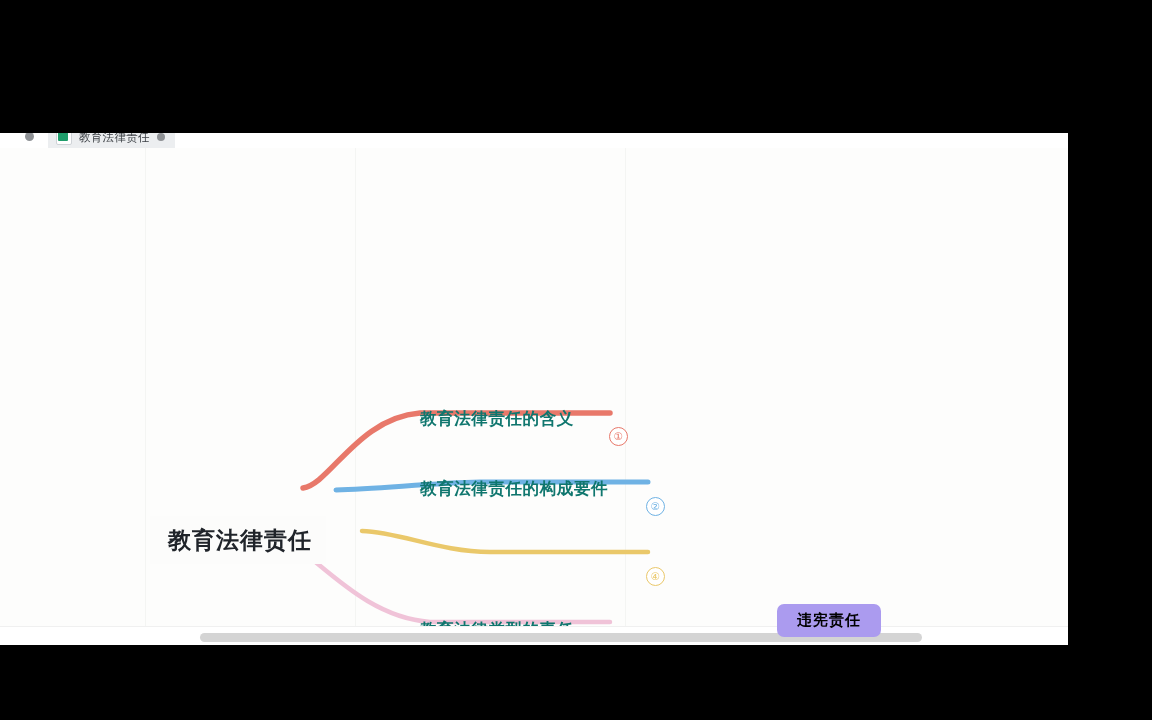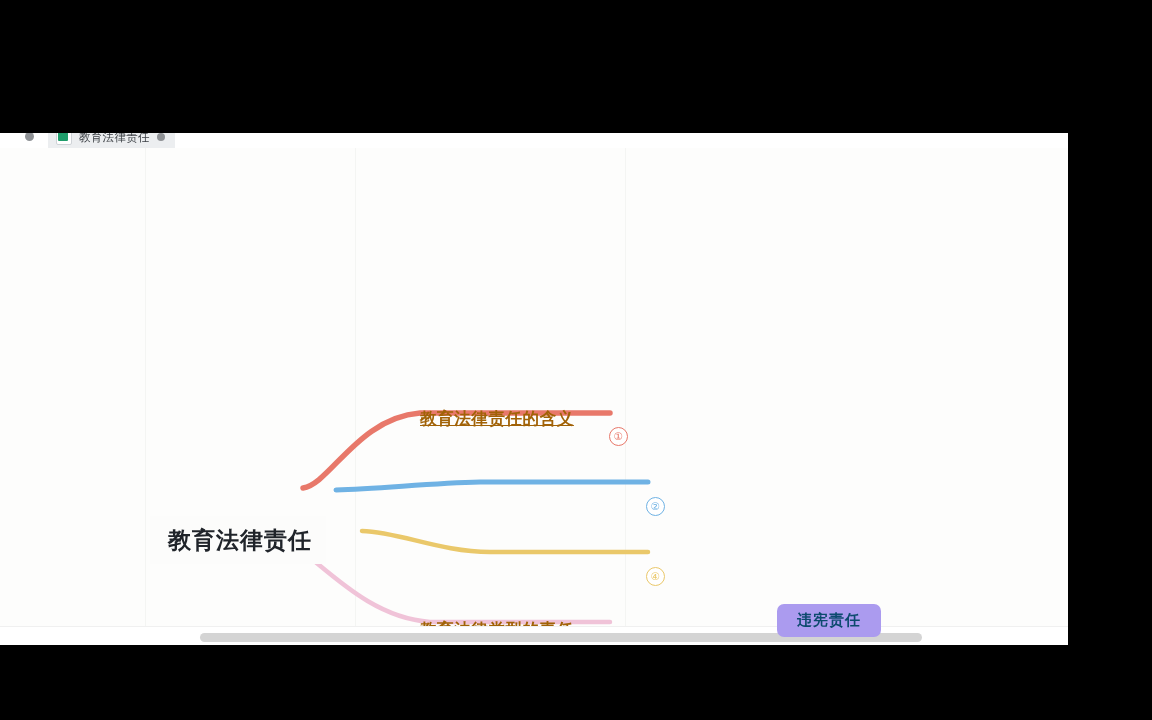--- a/index.html
+++ b/index.html
@@ -150,24 +150,23 @@
     color: #20242a;
     letter-spacing: 1px;
     white-space: nowrap;
   }
 
   
   .branch-label {
     position: absolute;
     font-size: 16.5px;
     font-weight: bold;
-    color: #a16207;
+    color: #0f766e;
     letter-spacing: 0.6px;
     white-space: nowrap;
-    text-decoration: underline;
   }
   #branch-label-0 { left: 420px; top: 260px; }
   #branch-label-1 { left: 420px; top: 330px; }
   #branch-label-2 { left: 420px; top: 400px; }
   #branch-label-3 { left: 420px; top: 471px; }
 
   
   .branch-badge {
     position: absolute;
     width: 19px;
@@ -196,21 +195,21 @@
     border-radius: 7px;
     background: #ab9bef;
     display: flex;
     align-items: center;
     justify-content: center;
     z-index: 30;
   }
   #violation-node-label {
     font-size: 15px;
     font-weight: bold;
-    color: #0c4a6e;
+    color: #000000;
     letter-spacing: 1px;
     white-space: nowrap;
   }
 
   
   #hscrollbar-track {
     position: absolute;
     left: 0;
     top: 502px;
     width: 1152px;
@@ -259,20 +258,21 @@
         <path d="M 362,383 C 400,384 440,404 490,404 L 648,404" fill="none" stroke="#eac86a" stroke-width="4.5" stroke-linecap="round"></path>
 
         <path d="M 298,400 C 330,424 372,470 430,474 L 610,474" fill="none" stroke="#f0c3d8" stroke-width="4.5" stroke-linecap="round"></path>
       </svg>
 
       <div id="root-node">
         <span id="root-node-label">教育法律责任</span>
       </div>
 
       <div id="branch-label-0" class="branch-label">教育法律责任的含义</div>
+      <div id="branch-label-1" class="branch-label">教育法律责任的构成要件</div>
       <div id="branch-label-3" class="branch-label">教育法律类型的责任</div>
 
       <div id="branch-badge-0" class="branch-badge">①</div>
       <div id="branch-badge-1" class="branch-badge">②</div>
       <div id="branch-badge-2" class="branch-badge">④</div>
 
     </div>
 
     <div id="hscrollbar-track">
       <div id="hscrollbar-thumb"></div>

